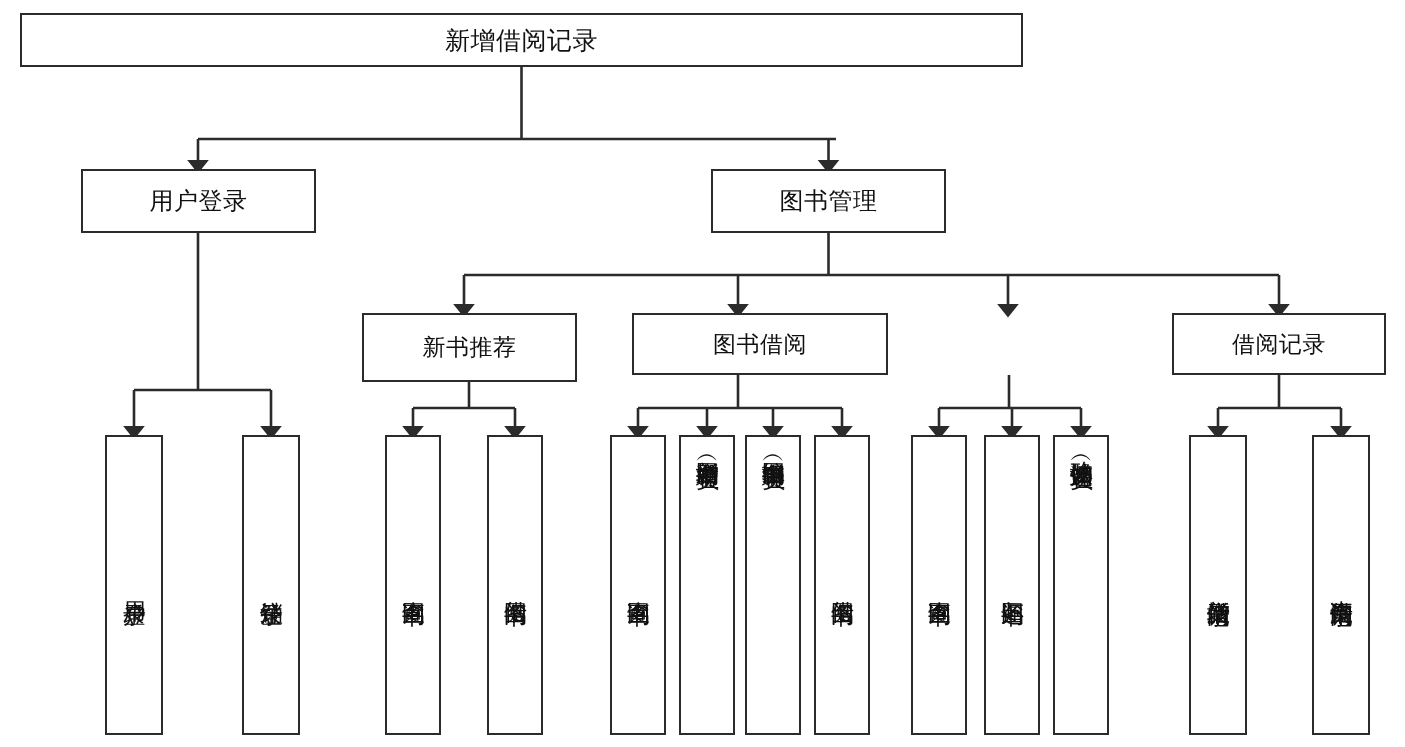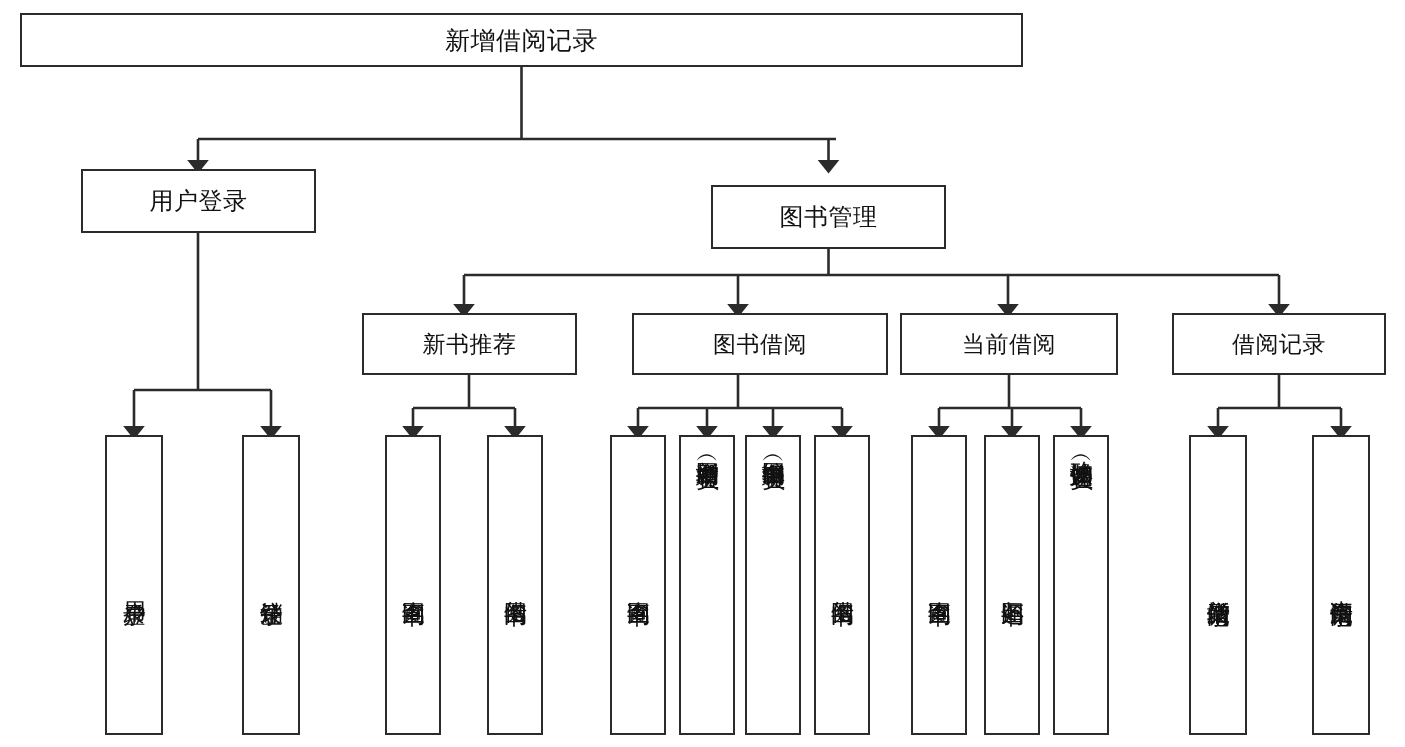--- a/index.html
+++ b/index.html
@@ -128,25 +128,24 @@
       <path d="M1279,375 L1279,408"></path>
       <path d="M1218,408 L1341,408"></path>
       <path d="M1218,408 L1218,429" marker-end="url(#ah)"></path>
       <path d="M1341,408 L1341,429" marker-end="url(#ah)"></path>
     </g>
   </svg>
 
   <div class="node root" style="left: 20px; top: 13px; width: 1003px; height: 54px;">新增借阅记录</div>
 
   <div class="node lvl1" style="left: 81px; top: 169px; width: 235px; height: 64px;">用户登录</div>
-  <div class="node lvl1" style="left: 711px; top: 169px; width: 235px; height: 64px; margin-top: 16px;">图书管理</div>
+  <div class="node lvl1" style="left: 711px; top: 169px; width: 235px; height: 64px;">图书管理</div>
 
-  <div class="node lvl2" style="left: 362px; top: 313px; width: 215px; height: 62px;">新书推荐</div>
+  <div class="node lvl2" style="left: 362px; top: 313px; width: 215px; height: 69px;">新书推荐</div>
   <div class="node lvl2" style="left: 632px; top: 313px; width: 256px; height: 62px;">图书借阅</div>
-  <div class="node lvl2" style="left: 900px; top: 313px; width: 218px; height: 62px;">当前借阅</div>
   <div class="node lvl2" style="left: 1172px; top: 313px; width: 214px; height: 62px; font-family: Liberation Serif, serif;">借阅记录</div>
 
   <div class="leaf" style="left: 105px; top: 435px; width: 58px; height: 300px;">
     <span class="vtext">用户登录</span>
   </div>
   <div class="leaf" style="left: 242px; top: 435px; width: 58px; height: 300px;">
     <span class="vtext">注销登录</span>
   </div>
   <div class="leaf" style="left: 385px; top: 435px; width: 56px; height: 300px;">
     <span class="vtext">查询图书</span>

